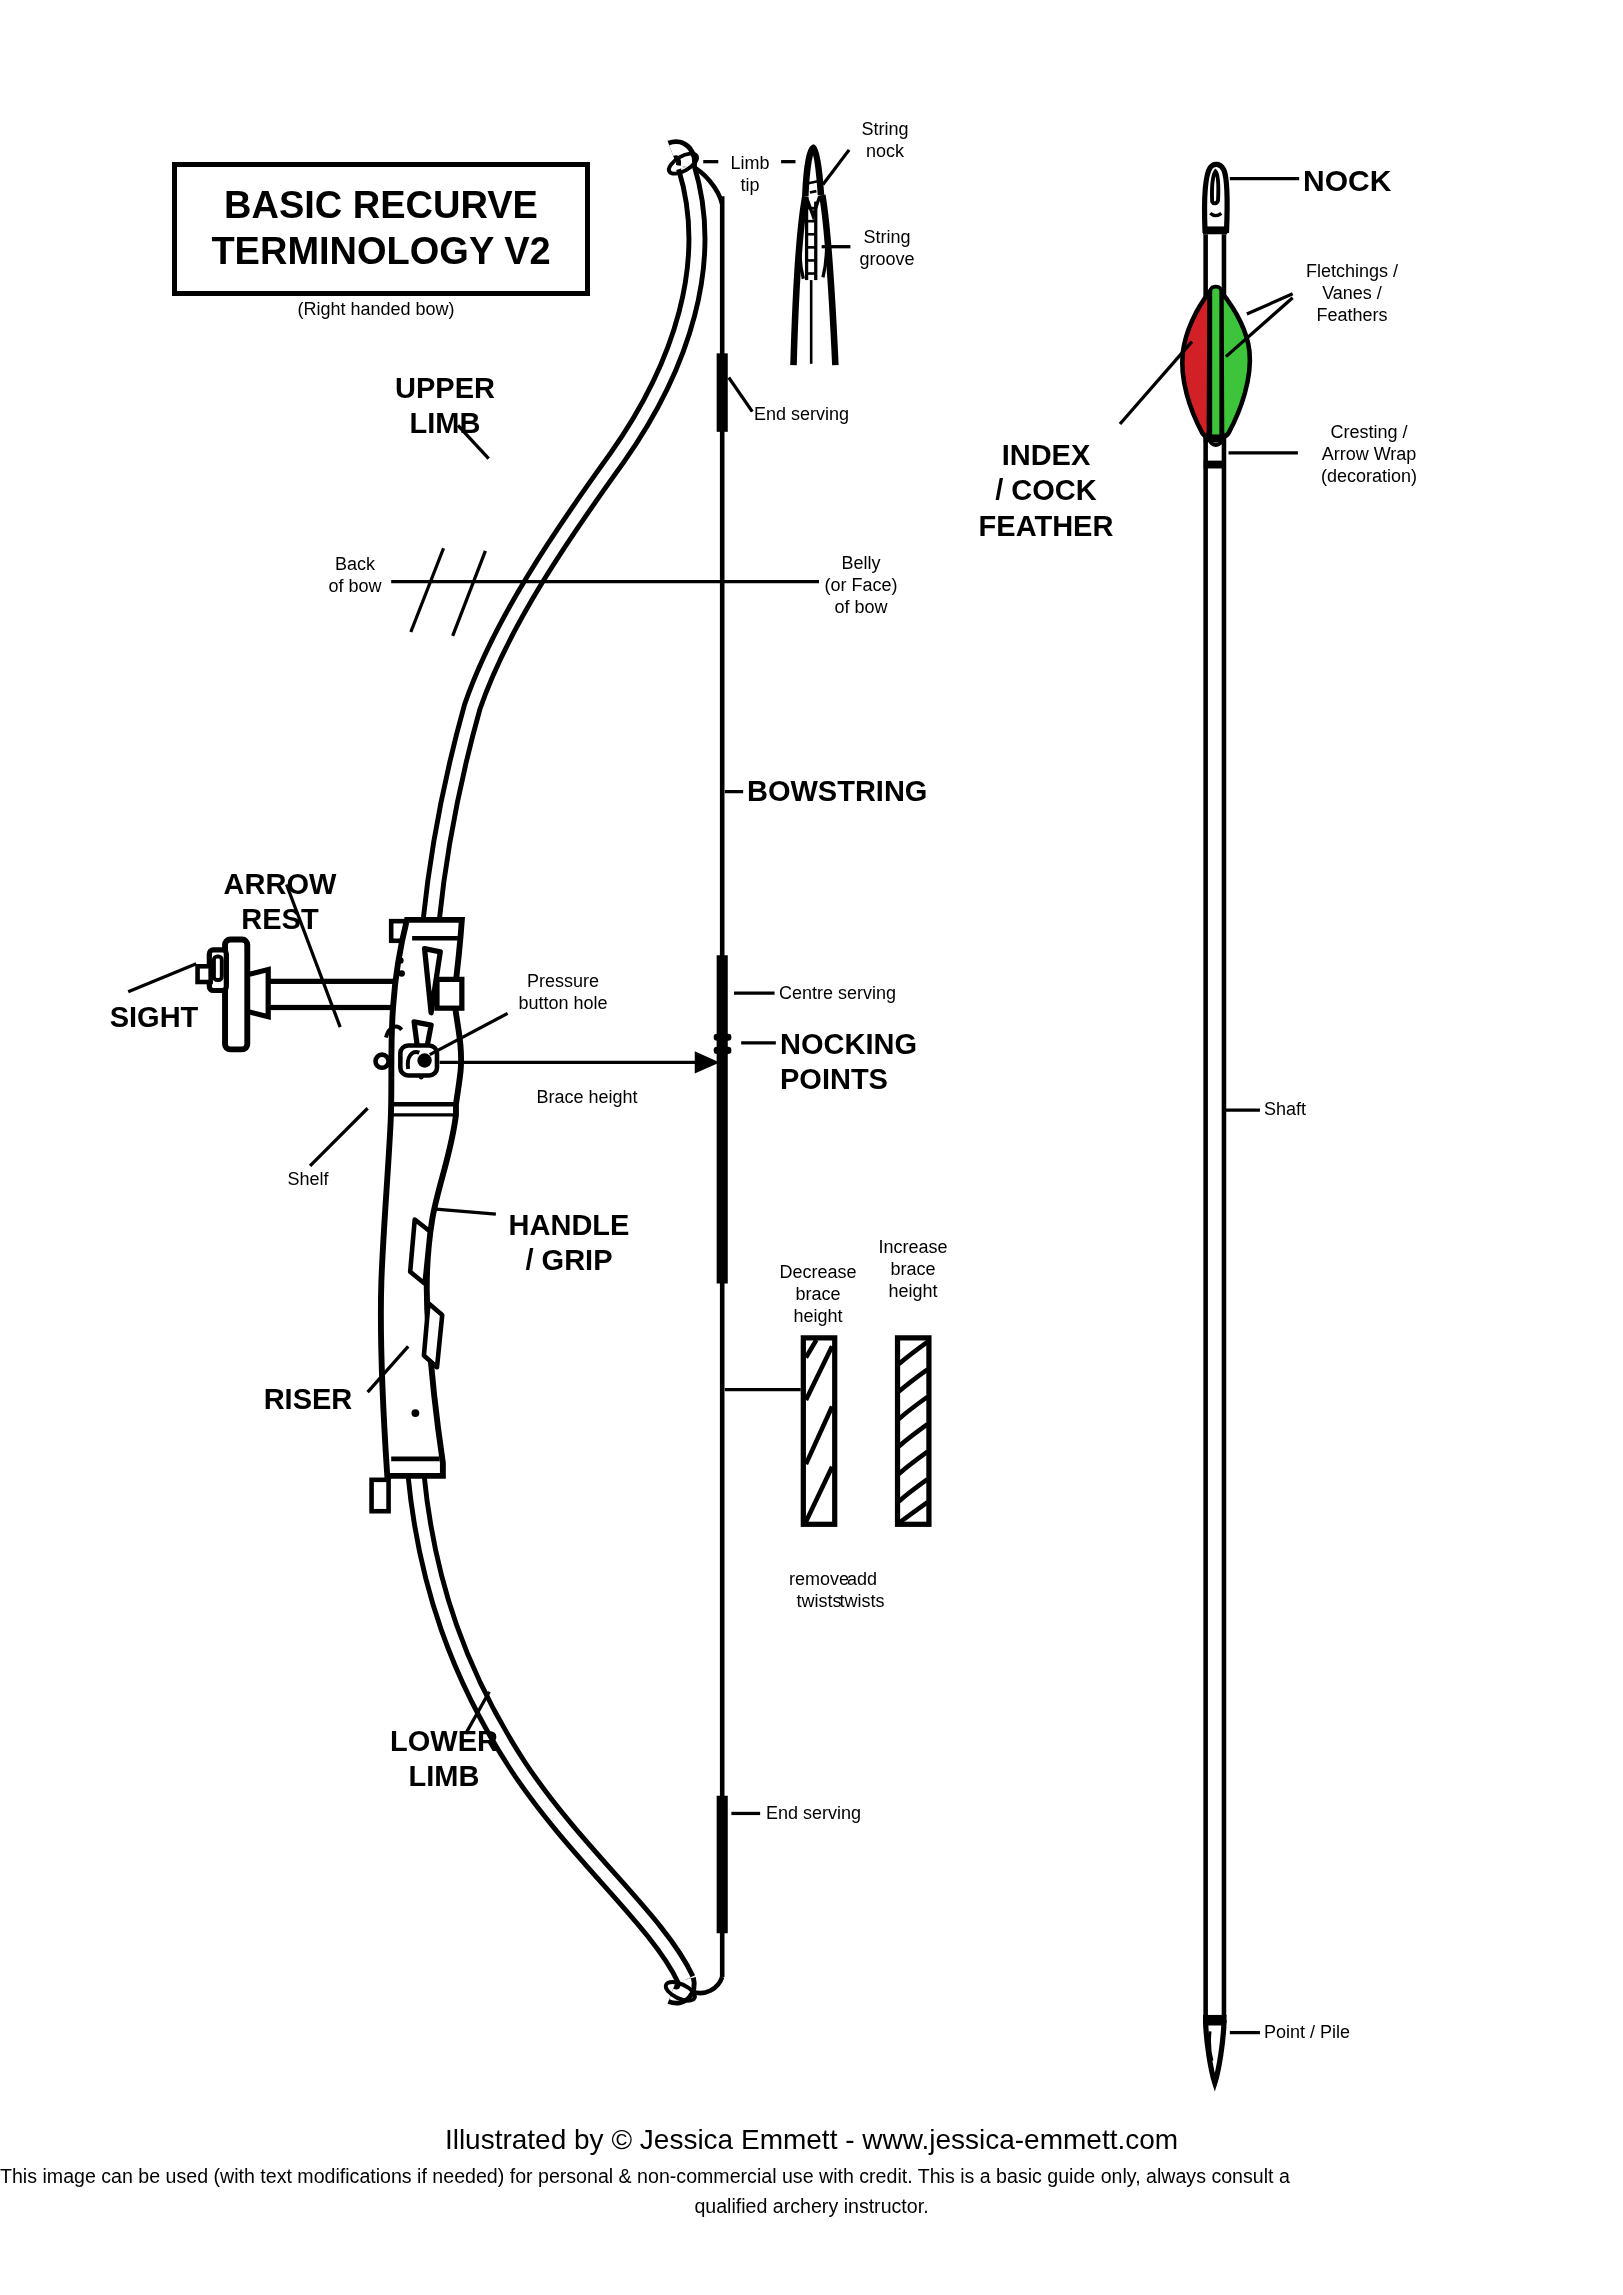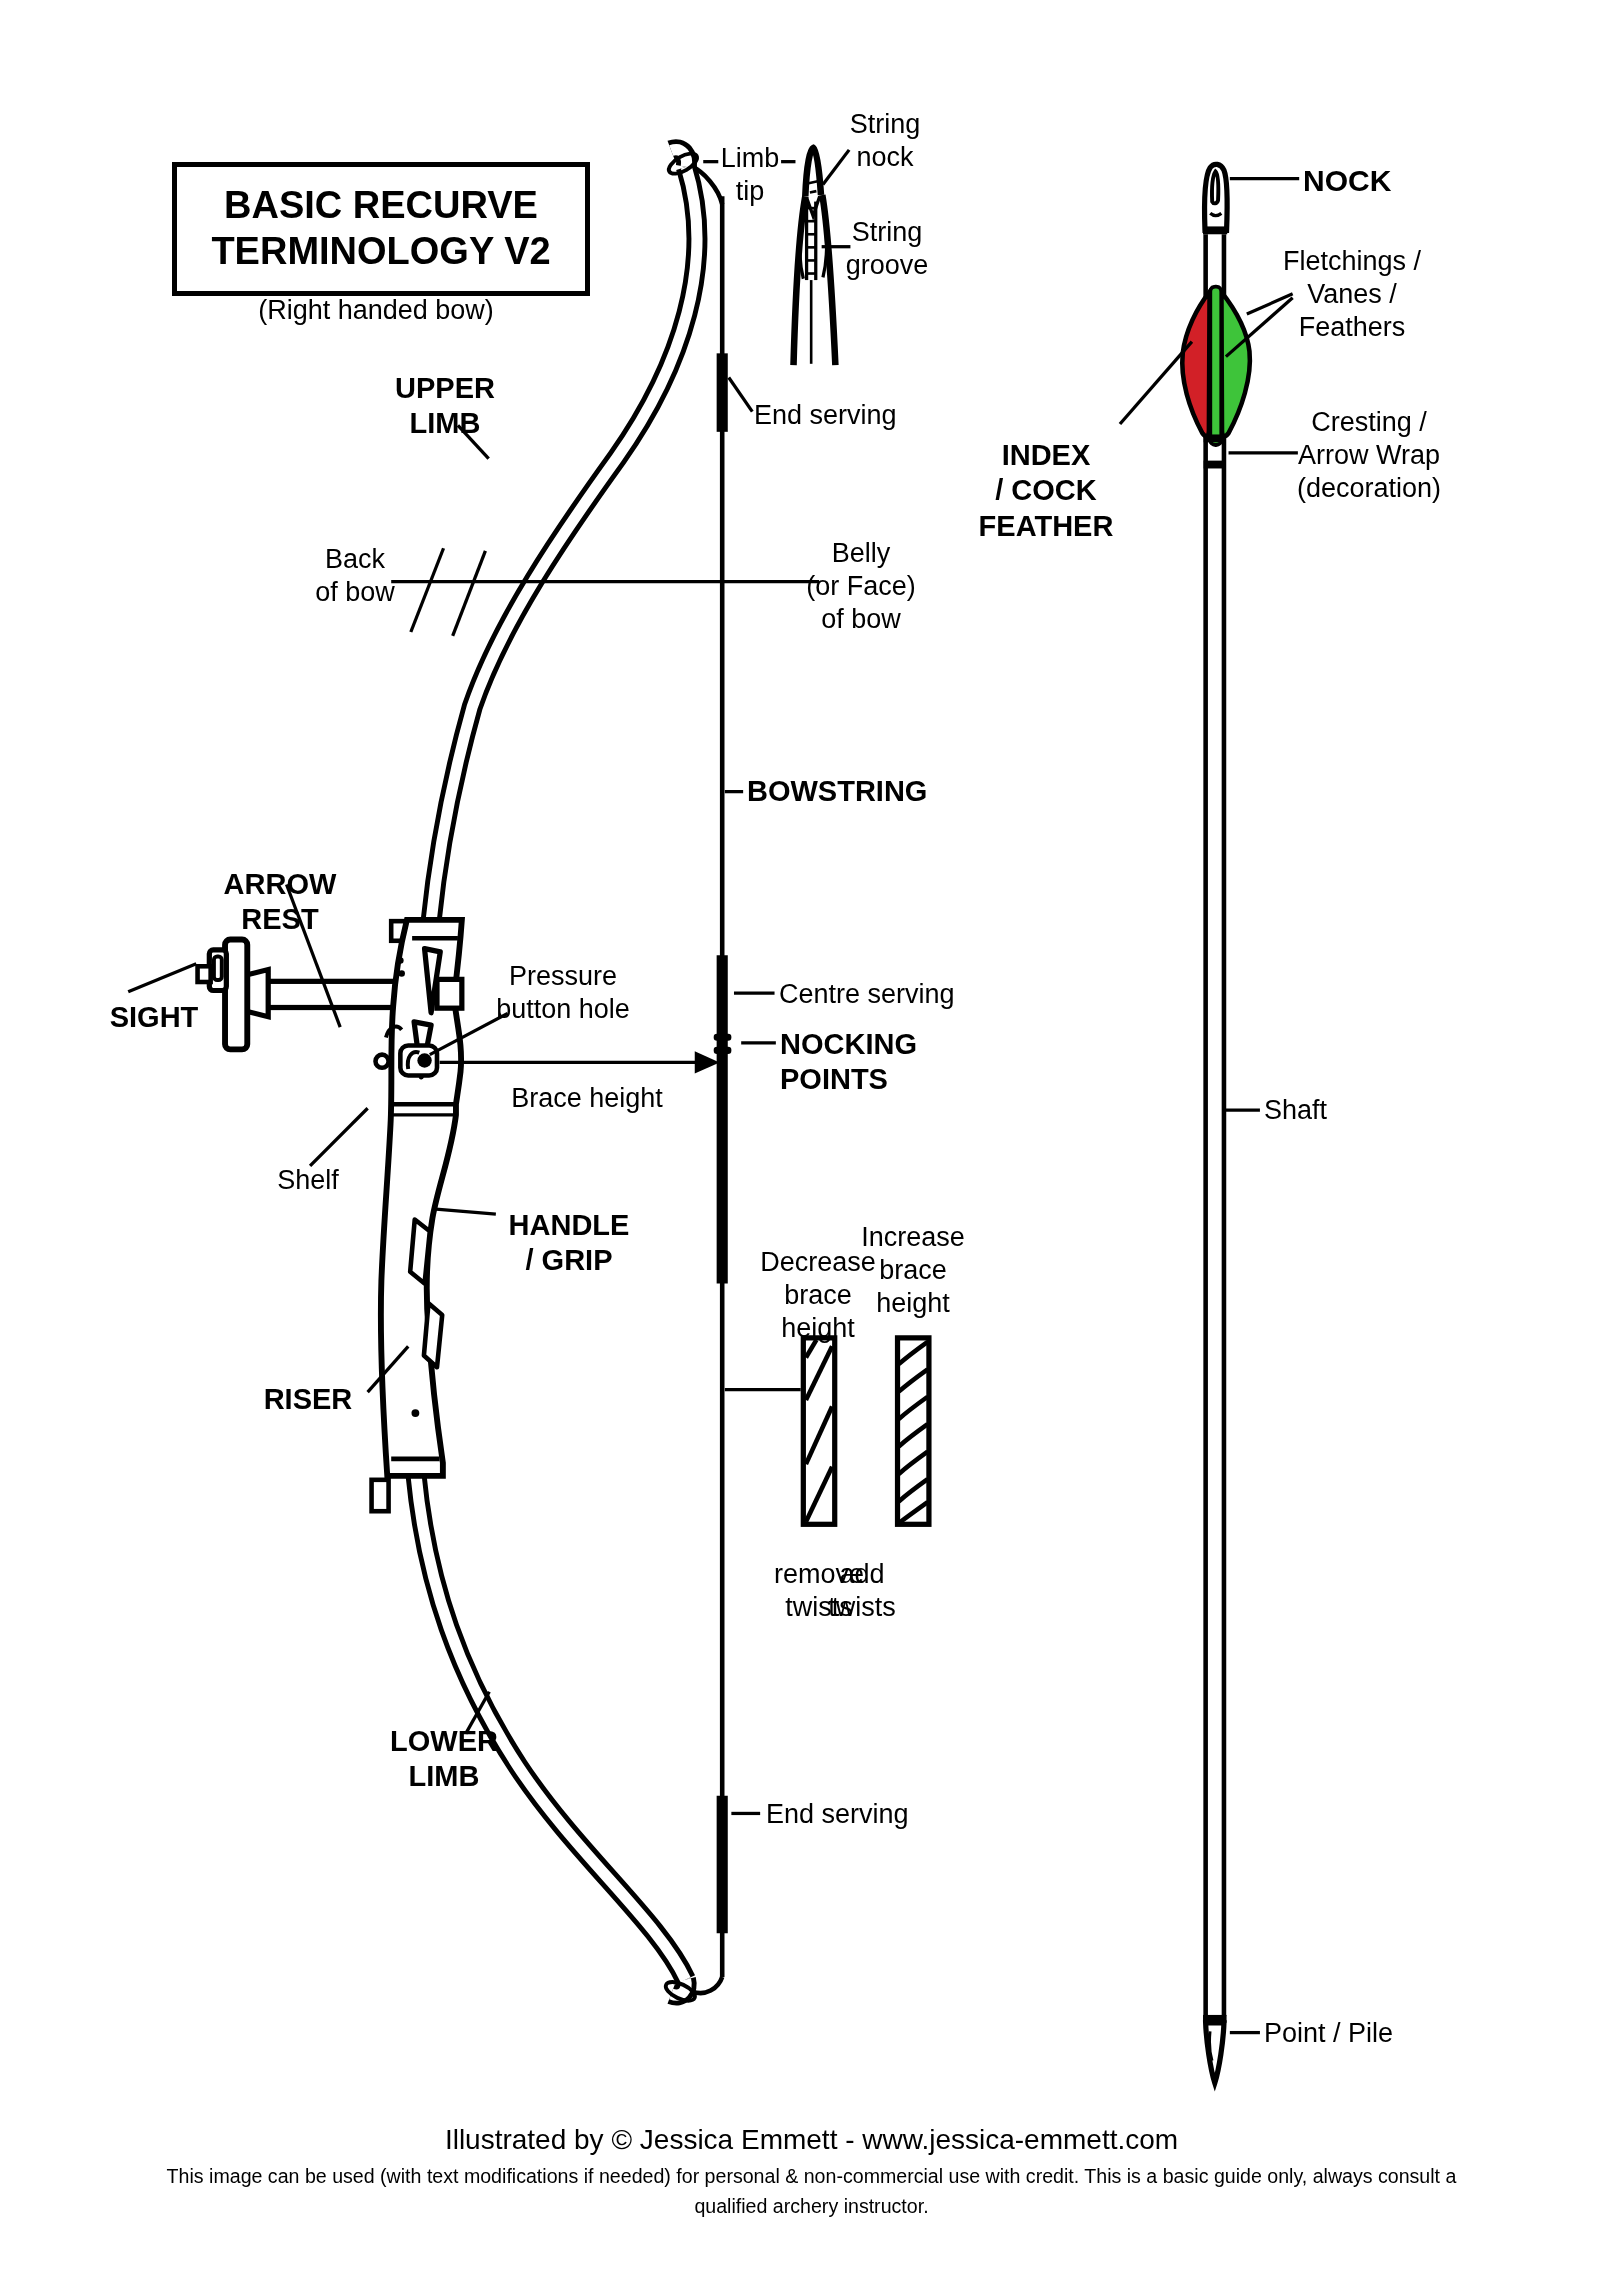--- a/index.html
+++ b/index.html
@@ -1,27 +1,27 @@
 <!DOCTYPE html>
 <html style="font-size:10.5px"><head>
 <meta charset="utf-8">
 <style>
   html,body{margin:0;padding:0;background:#fff;}
   .page{position:relative;width:1623px;height:2295px;background:#fff;overflow:hidden;
         font-family:"Liberation Sans",sans-serif;color:#000;}
   svg{position:absolute;left:0;top:0;}
   .lbl{position:absolute;transform:translate(-50%,-50%);text-align:center;
-       white-space:pre-line;font-size:27px;line-height:1.22;color:#000;}
+       white-space:pre-line;font-size:18px;line-height:1.22;color:#000;}
   .lbl.bold{font-weight:700;font-size:29px;}
   .lbl.leftal{transform:translate(0,-50%);text-align:left;}
   .title-box{position:absolute;left:172px;top:162px;width:408px;height:124px;
        border:5.9px solid #000;display:flex;align-items:center;justify-content:center;
        text-align:center;font-weight:700;font-size:38px;line-height:1.2;white-space:pre-line;}
   .credit1{position:absolute;left:0;top:2124px;width:1623px;text-align:center;font-size:28px;}
-  .credit2{position:absolute;left:0;top:2165px;width:1623px;text-align:center;font-size:19.6px;}
+  .credit2{position:absolute;left:0;top:2165px;width:1623px;font-size:19.6px;}
   .credit3{position:absolute;left:0;top:2195px;width:1623px;text-align:center;font-size:19.6px;}
 </style>
 </head>
 <body>
 
 <div class="page">
 
 <svg width="1623" height="2295" viewBox="0 0 2481 3508">
 
   <g>

